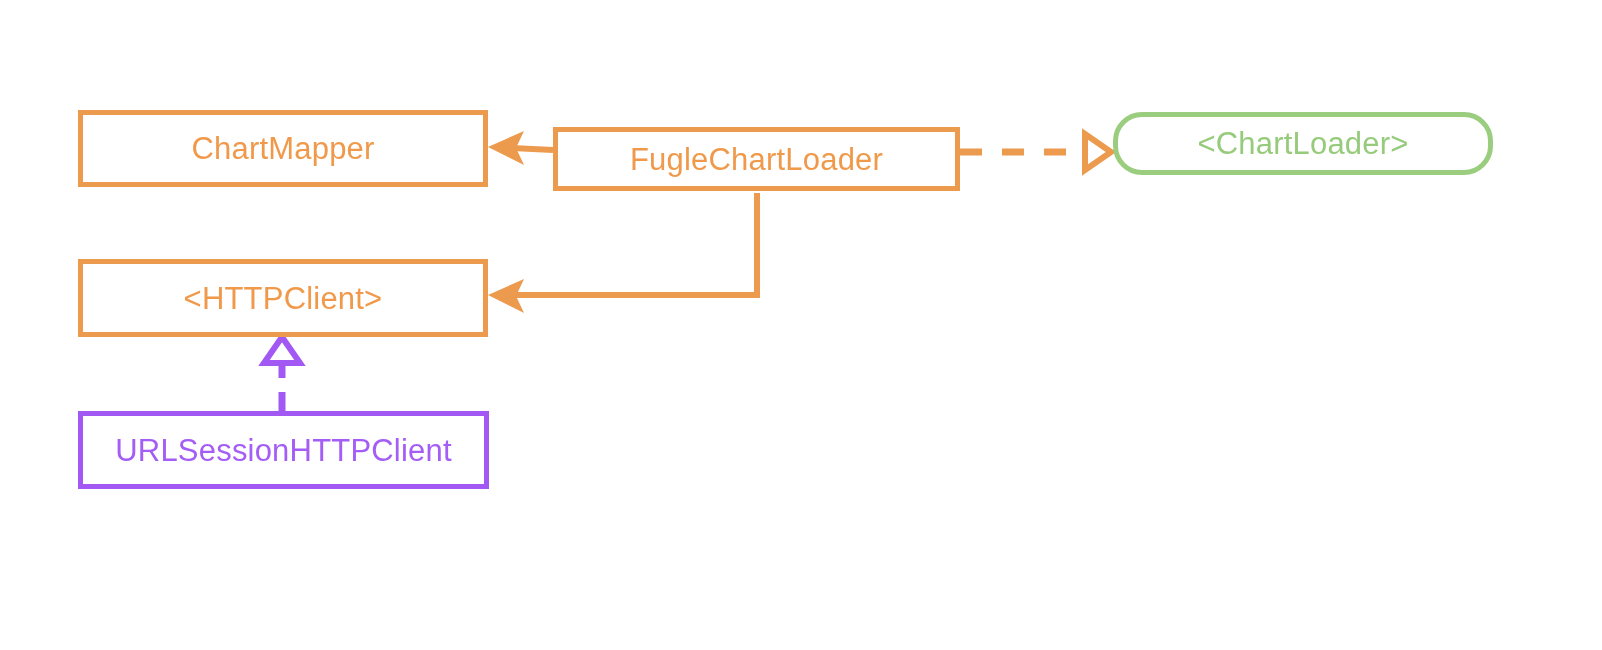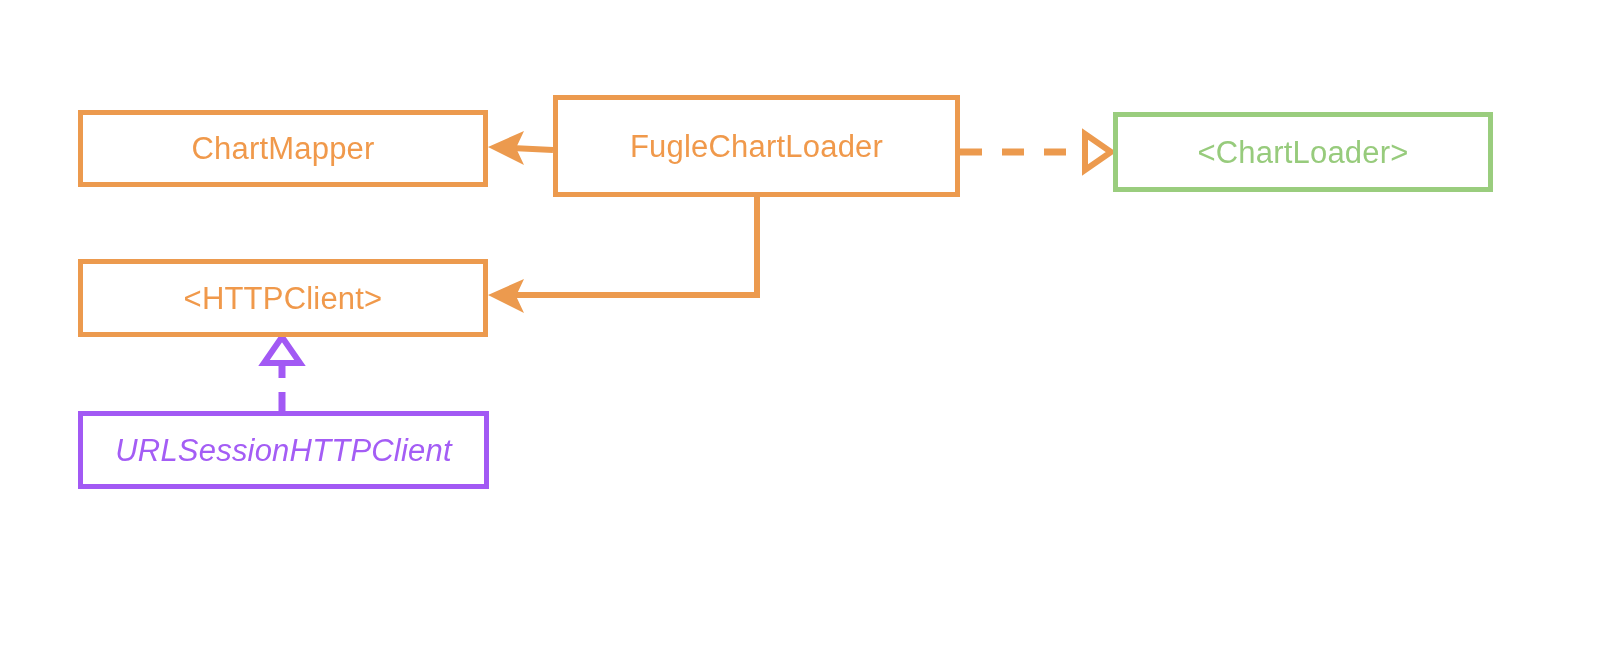--- a/index.html
+++ b/index.html
@@ -35,36 +35,36 @@
   }
   .node-label {
     display: block;
   }
 
   
   #node-chartmapper {
     left: 78px;  top: 110px;  width: 410px; height: 77px;
   }
   #node-fuglechartloader {
-    left: 553px; top: 95px;  width: 407px; height: 102px;
+    left: 553px; top: 127px;  width: 407px; height: 64px;
   }
   #node-chartloader {
-    left: 1113px; top: 112px; width: 380px; height: 80px;
+    left: 1113px; top: 112px; width: 380px; height: 63px; border-radius: 29px;
   }
   #node-httpclient {
     left: 78px;  top: 259px;  width: 410px; height: 78px; text-align: right;
   }
   #node-urlsessionhttpclient {
     left: 78px;  top: 411px;  width: 411px; height: 78px;
   }
 
   
   .theme-orange { border-color: #EC9A4E; color: #F0994B; }
   .theme-green  { border-color: #9ACD7E; color: #97CB7C; }
-  .theme-purple { border-color: #A259F4; color: #A45DF5; font-style: italic; }
+  .theme-purple { border-color: #A259F4; color: #A45DF5; }
 
   
   #edges {
     position: absolute;
     left: 0; top: 0;
     width: 1602px;
     height: 650px;
     overflow: visible;
     pointer-events: none;
   }

